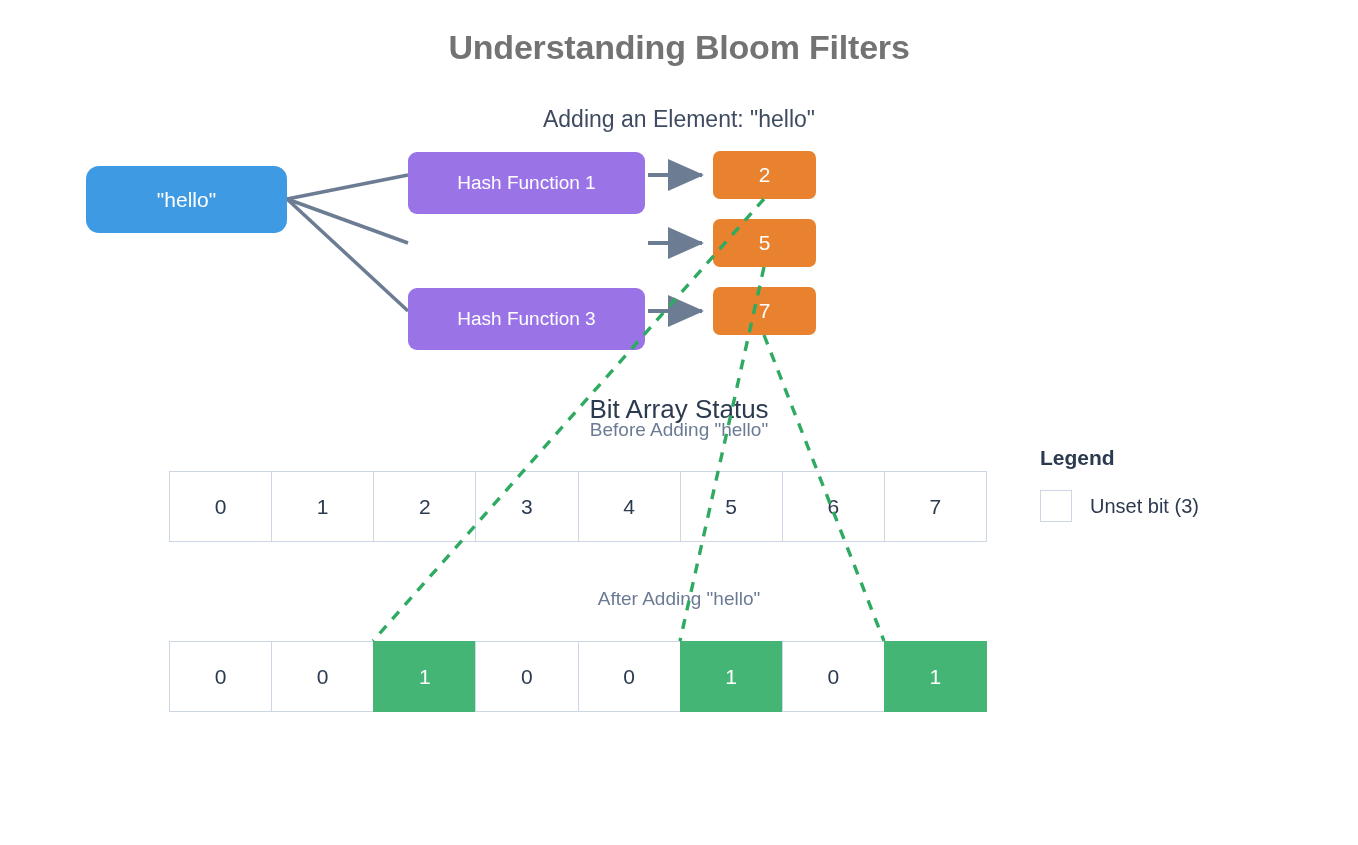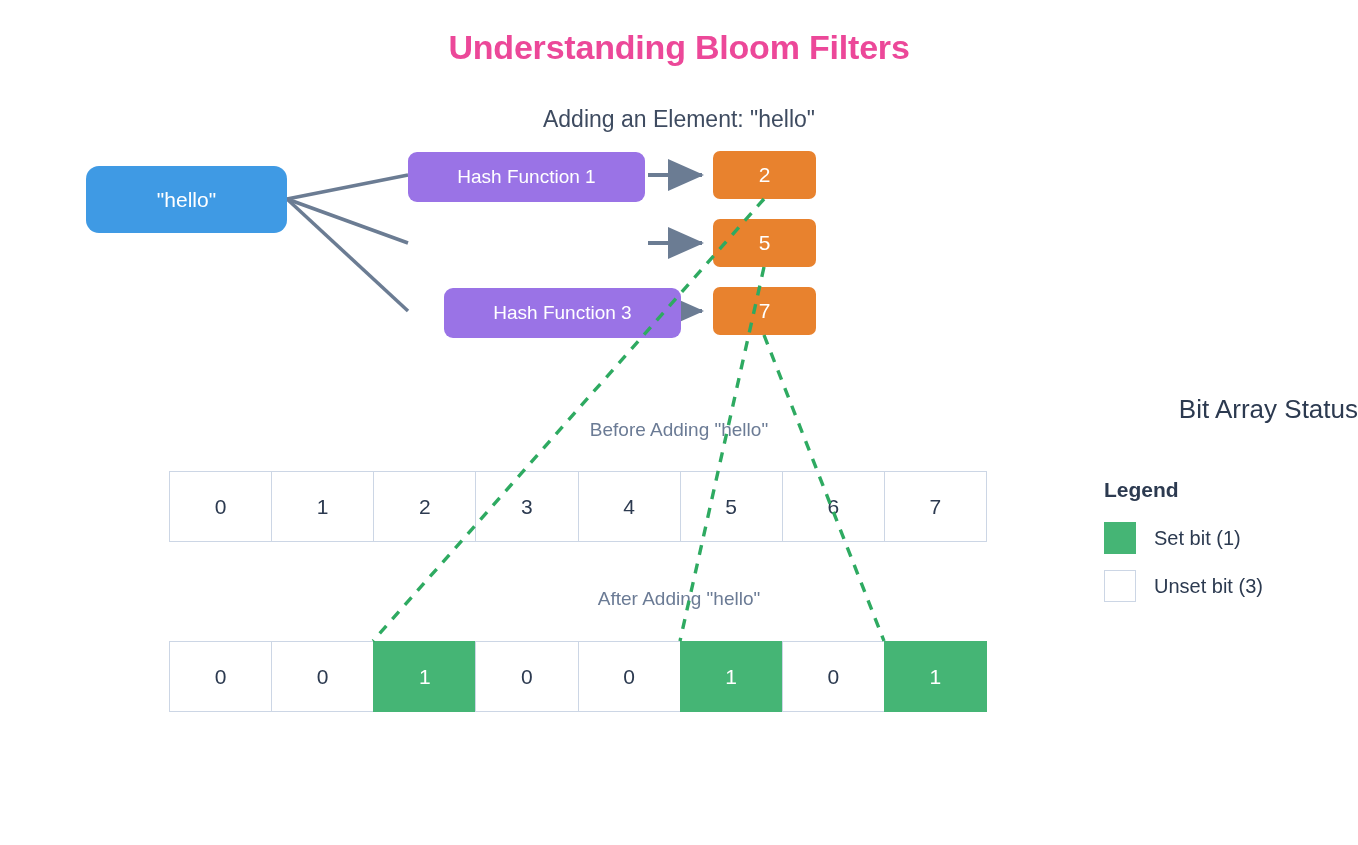--- a/index.html
+++ b/index.html
@@ -35,21 +35,21 @@
 
   
   .main-title {
     position: absolute;
     left: 0;
     top: 28px;
     width: 1358px;
     text-align: center;
     font-size: 34px;
     font-weight: bold;
-    color: #ec4899;
+    color: #737373;
     letter-spacing: -0.2px;
     z-index: 4;
   }
   .section-subtitle {
     position: absolute;
     left: 0;
     top: 106px;
     width: 1358px;
     text-align: center;
     font-size: 23px;
@@ -72,50 +72,50 @@
     width: 201px;
     height: 67px;
     background: #3f9ae4;
     border-radius: 13px;
     color: #ffffff;
     font-size: 21px;
   }
   .node-hash {
     left: 408px;
     width: 237px;
-    height: 50px;
+    height: 62px;
     background: #9a73e6;
     border-radius: 9px;
     color: #ffffff;
     font-size: 19px;
   }
   .hash-1 { top: 152px; }
   .hash-2 { top: 220px; }
-  .hash-3 { top: 288px; margin-left: 36px; }
+  .hash-3 { top: 288px; }
 
   .node-out {
     left: 713px;
     width: 103px;
     height: 48px;
     background: #e8822e;
     border-radius: 7px;
     color: #ffffff;
     font-size: 21px;
   }
   .out-1 { top: 151px; }
   .out-2 { top: 219px; }
   .out-3 { top: 287px; }
 
   
   .bitarray-title {
     position: absolute;
     left: 0;
     top: 394px;
     width: 1358px;
-    text-align: right;
+    text-align: center;
     font-size: 26px;
     color: #2c3a50;
     z-index: 4;
   }
   .row-label {
     position: absolute;
     left: 0;
     width: 1358px;
     text-align: center;
     font-size: 19px;
@@ -152,24 +152,23 @@
   .bitcell:first-child { margin-left: 0; }
   .bitcell.set {
     background: #45b575;
     border-color: #45b575;
     color: #ffffff;
   }
 
   
   .legend {
     position: absolute;
-    left: 1104px;
+    left: 1040px;
     top: 446px;
     z-index: 5;
-    margin-top: 32px;
   }
   .legend-title {
     font-size: 21px;
     font-weight: bold;
     color: #2c3a50;
     margin-bottom: 20px;
   }
   .legend-item {
     display: flex;
     align-items: center;
@@ -257,22 +256,18 @@
       <div class="bitcell">0</div>
       <div class="bitcell">0</div>
       <div class="bitcell set">1</div>
       <div class="bitcell">0</div>
       <div class="bitcell set">1</div>
     </div>
 
   <div class="legend">
     <div class="legend-title">Legend</div>
     <div class="legend-item">
-      <span class="legend-swatch swatch-set"></span>
-      <span class="legend-label">Set bit (1)</span>
-    </div>
-    <div class="legend-item">
       <span class="legend-swatch swatch-unset"></span>
       <span class="legend-label">Unset bit (3)</span>
     </div>
   </div>
 
 </div>
 
 </body></html>

